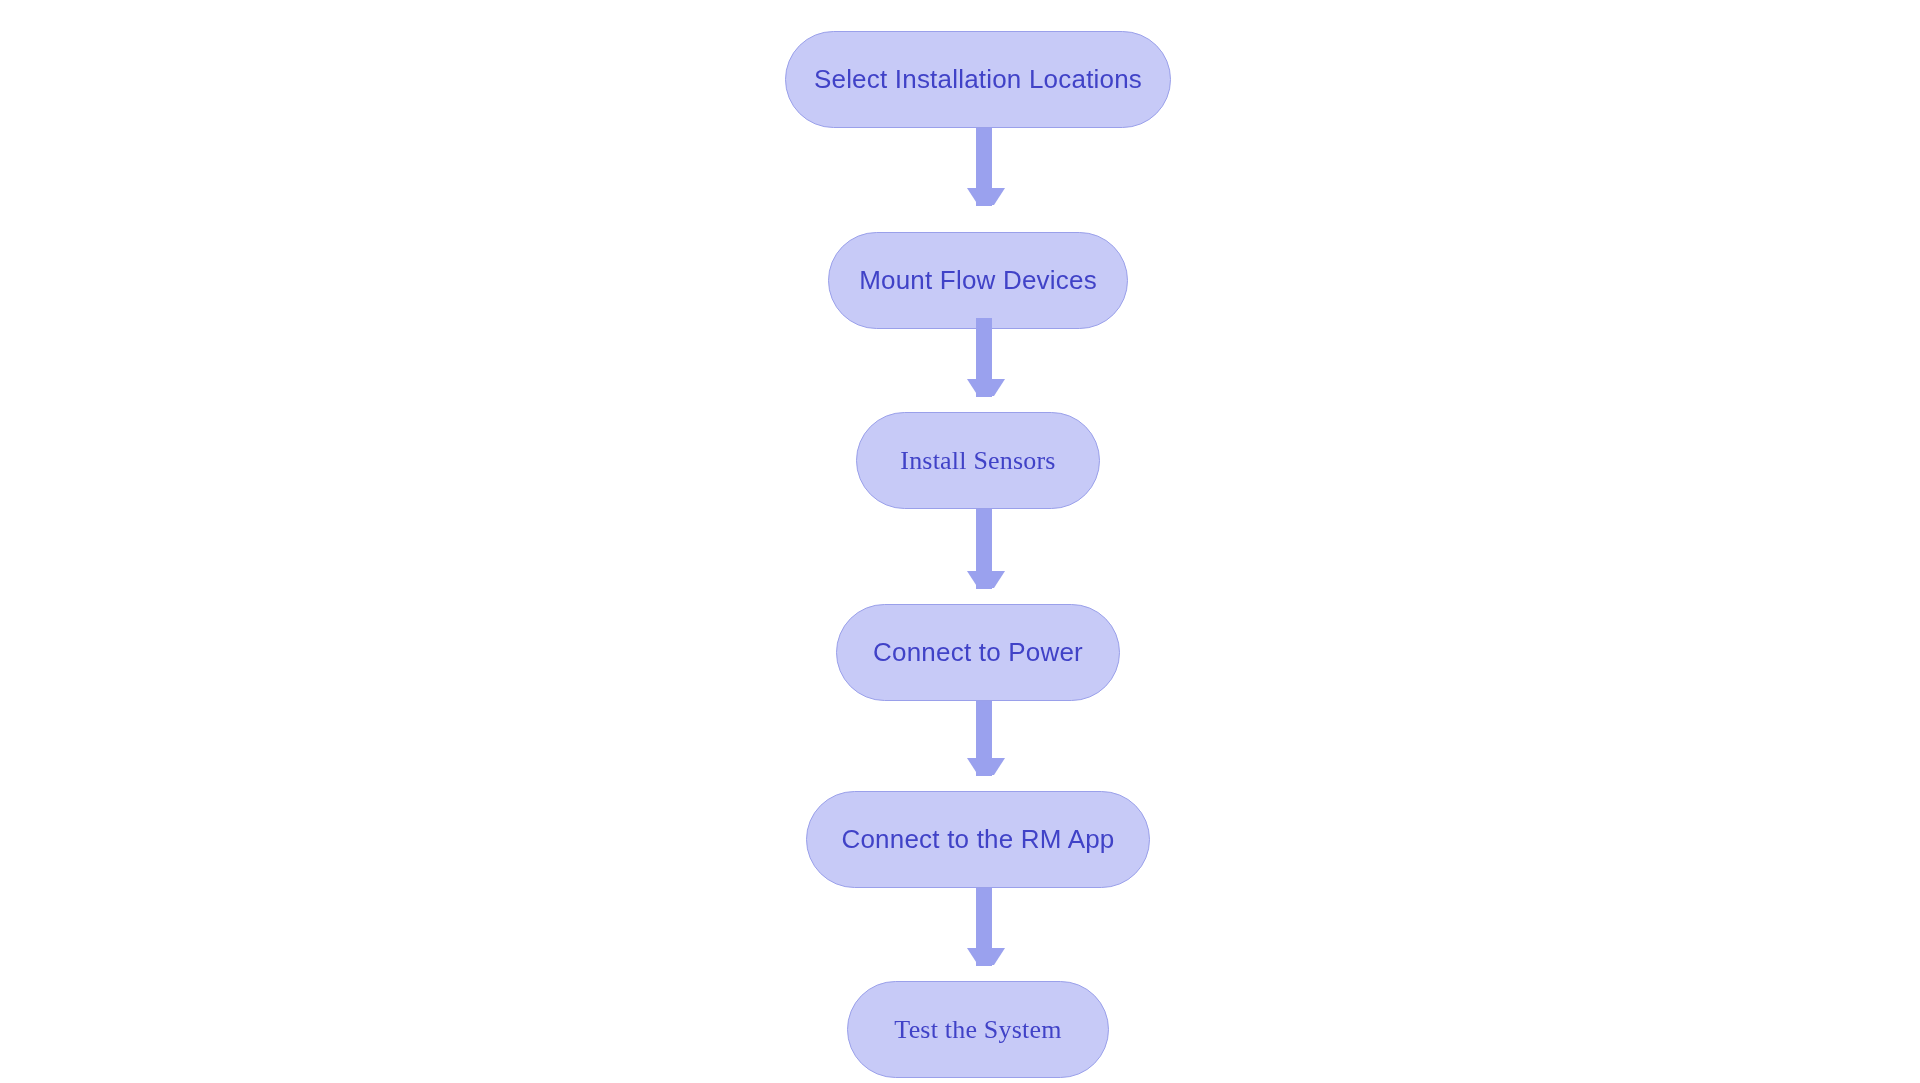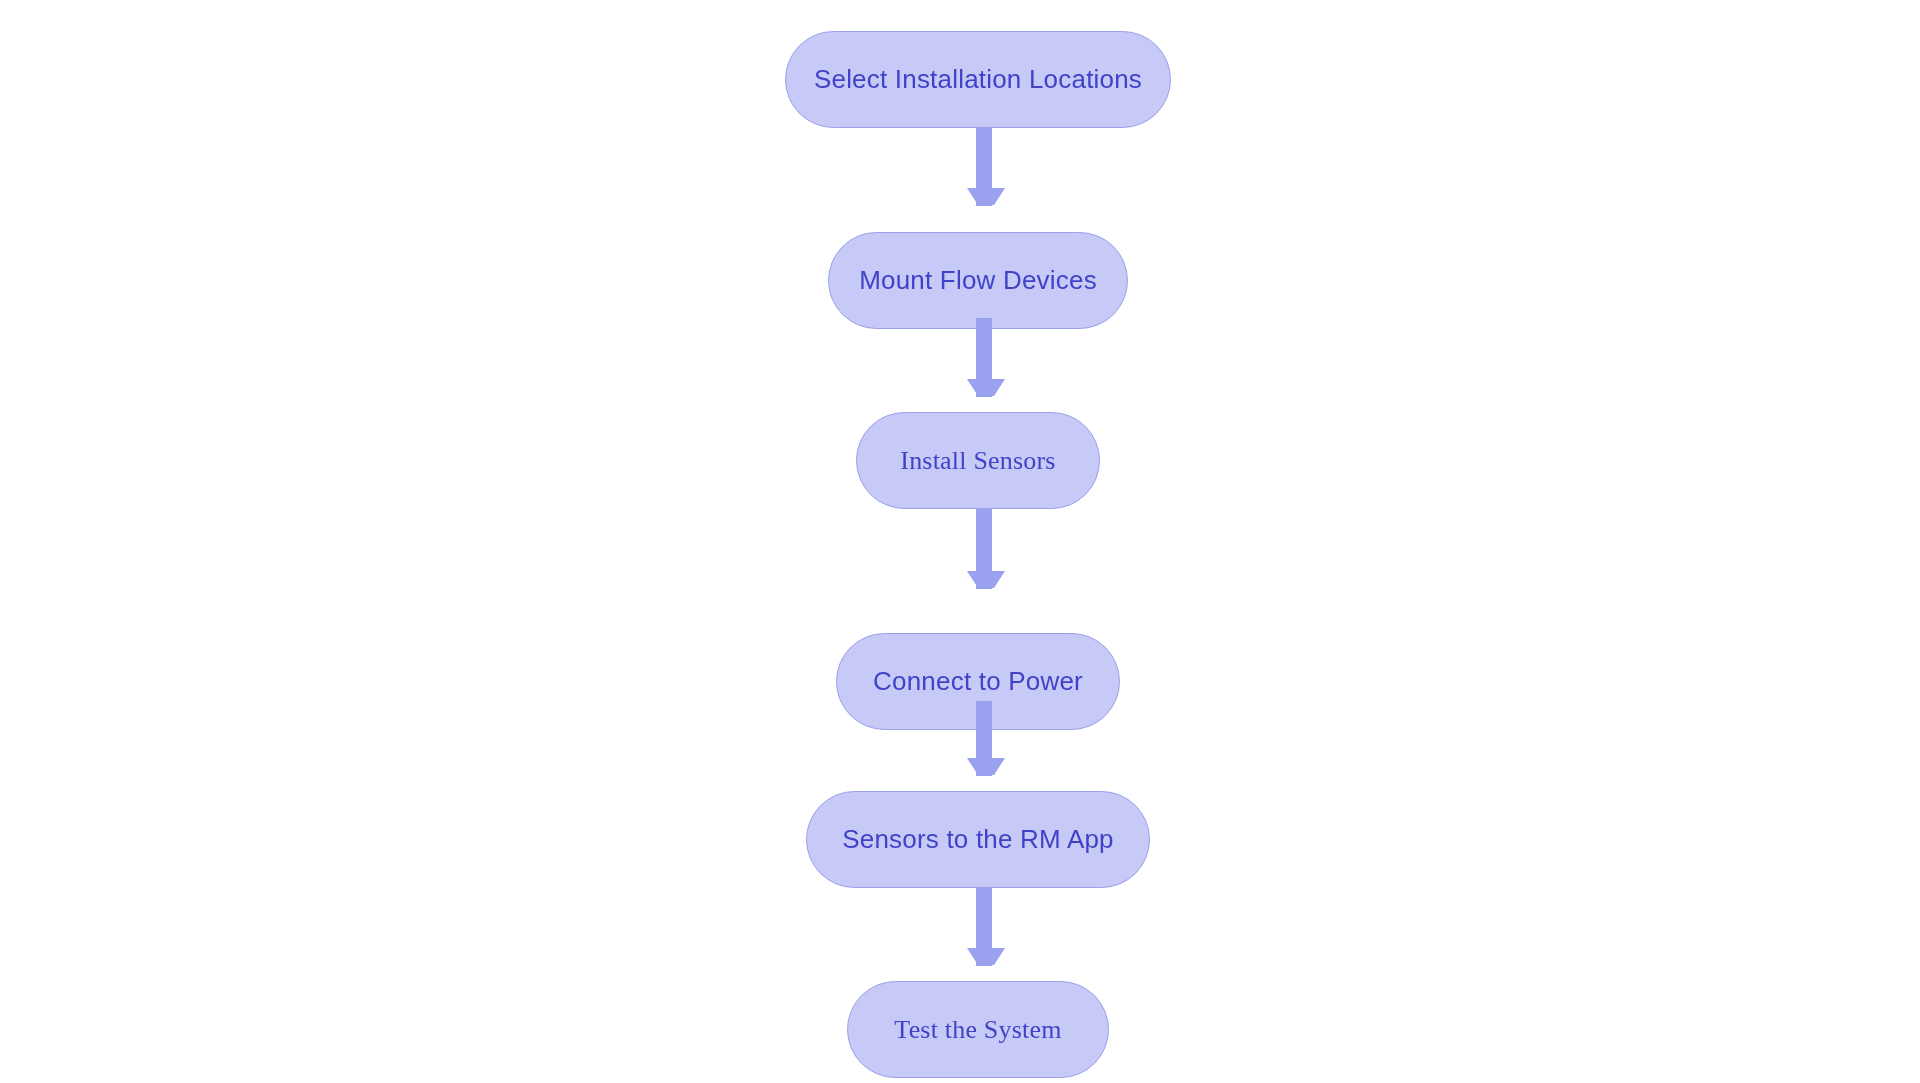--- a/index.html
+++ b/index.html
@@ -33,21 +33,21 @@
     display: flex;
     align-items: center;
     justify-content: center;
     font-size: 26px;
     letter-spacing: 0.2px;
     white-space: nowrap;
   }
   .pos-n1 { left: 769px; top: 15px;  width: 386px; }
   .pos-n2 { left: 812px; top: 205px; width: 300px; margin-top: 11px; }
   .pos-n3 { left: 840px; top: 396px; width: 244px; font-family: Liberation Serif, serif; }
-  .pos-n4 { left: 820px; top: 588px; width: 284px; margin-top: 29px; }
+  .pos-n4 { left: 820px; top: 588px; width: 284px; }
   .pos-n5 { left: 790px; top: 775px; width: 344px; }
   .pos-n6 { left: 831px; top: 965px; width: 262px; font-family: Liberation Serif, serif; }
 
   .arrow {
     position: absolute;
     left: 951px;
     width: 22px;
   }
   .pos-a1 { top: 112px; height: 93px; }
   .pos-a2 { top: 302px; height: 94px; }
@@ -109,21 +109,21 @@
   <div class="node pos-n4">
     <span>Connect to Power</span>
   </div>
 
   <div class="arrow pos-a4">
     <div class="arrow-line"></div>
     <div class="arrow-head"></div>
   </div>
 
   <div class="node pos-n5">
-    <span>Sensors to the RM App</span>
+    <span>Connect to the RM App</span>
   </div>
 
   <div class="arrow pos-a5">
     <div class="arrow-line"></div>
     <div class="arrow-head"></div>
   </div>
 
   <div class="node pos-n6">
     <span>Test the System</span>
   </div>

